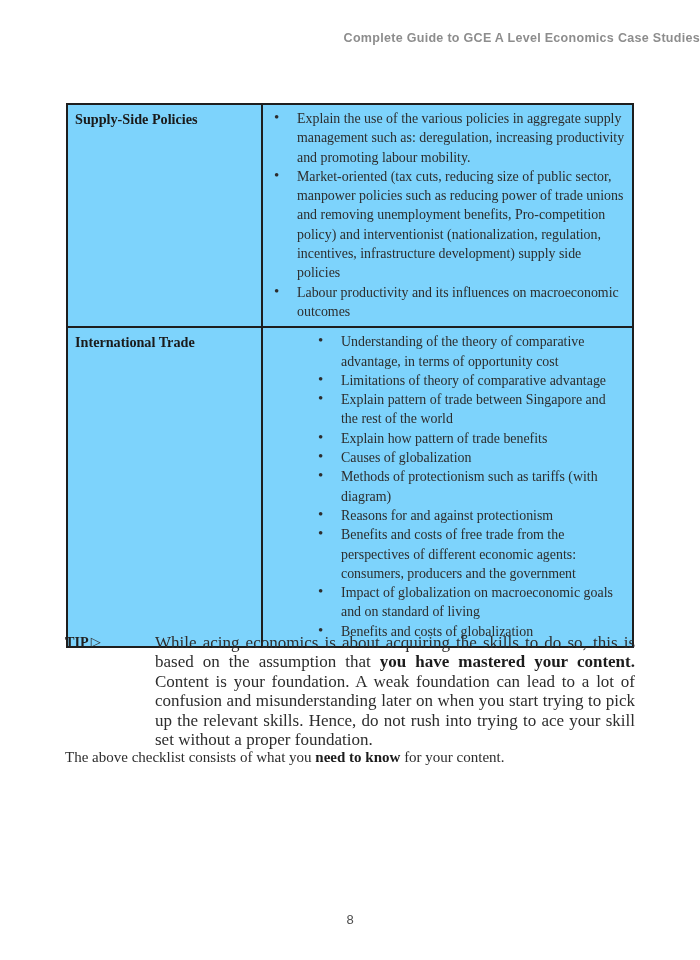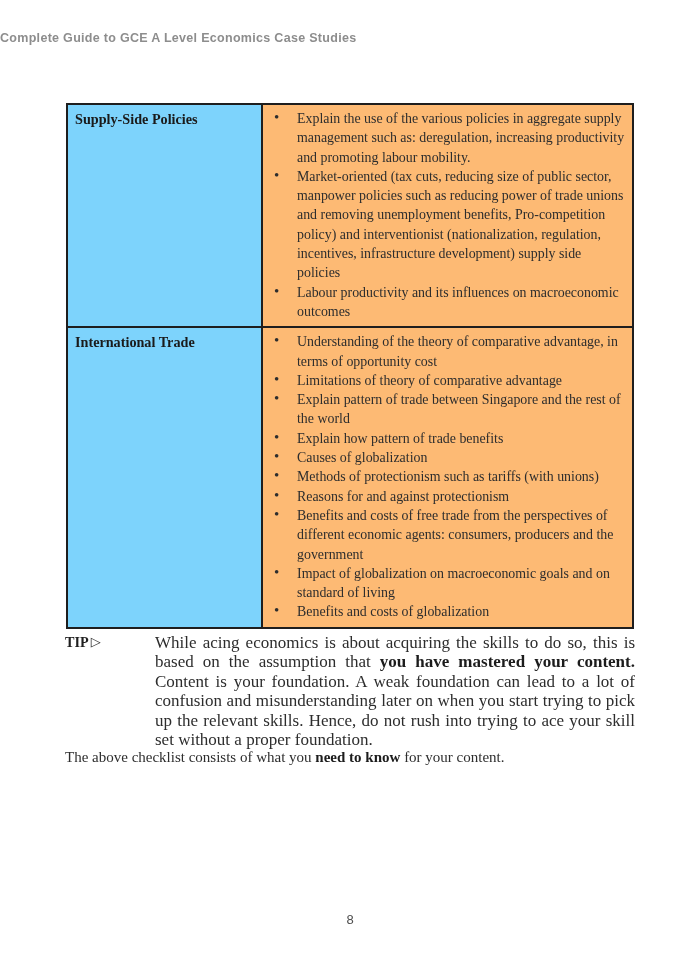--- a/index.html
+++ b/index.html
@@ -7,21 +7,21 @@
     width:700px; height:960px;
     background:#ffffff;
     font-family:"Liberation Serif", serif;
     color:#2d2d2d;
     position:relative;
     overflow:hidden;
   }
 
   .page-header {
     position:absolute; top:31px; left:0; width:700px;
-    text-align:left;
+    text-align:right;
     font-family:"Liberation Sans", sans-serif;
     font-weight:bold;
     font-size:12.5px;
     letter-spacing:0.3px;
     color:#8d8d8d;
   }
 
   table.content-table {
     position:absolute; left:66px; top:103px;
     width:568px;
@@ -35,25 +35,25 @@
   td.row-label-cell {
     width:180px;
     background:#7dd3fc;
     font-weight:bold;
     font-size:14.2px;
     color:#1a1a1a;
     padding:5px 6px 5px 7px;
     line-height:18px;
   }
   td.row-bullets-cell {
-    background:#fdba74;
+    background:#7dd3fc;
     padding:4px 6px 5px 0;
   }
   td.row-bullets-cell.first-row { height:198px; }
-  td.row-bullets-cell.second-row { height:284px; }
+  td.row-bullets-cell.second-row { height:284px;padding-left:44px; }
 
   ul.bullet-list { margin:0; padding:0; list-style:none; }
   ul.bullet-list li {
     position:relative;
     padding-left:34px;
     font-size:13.9px;
     line-height:19.3px;
     color:#2d2d2d;
   }
   ul.bullet-list li::before {
@@ -127,21 +127,21 @@
       </tr>
       <tr>
         <td class="row-label-cell">International Trade</td>
         <td class="row-bullets-cell second-row">
           <ul class="bullet-list">
             <li>Understanding of the theory of comparative advantage, in terms of opportunity cost</li>
             <li>Limitations of theory of comparative advantage</li>
             <li>Explain pattern of trade between Singapore and the rest of the world</li>
             <li>Explain how pattern of trade benefits</li>
             <li>Causes of globalization</li>
-            <li>Methods of protectionism such as tariffs (with unions)</li>
+            <li>Methods of protectionism such as tariffs (with diagram)</li>
             <li>Reasons for and against protectionism</li>
             <li>Benefits and costs of free trade from the perspectives of different economic agents: consumers, producers and the government</li>
             <li>Impact of globalization on macroeconomic goals and on standard of living</li>
             <li>Benefits and costs of globalization</li>
           </ul>
         </td>
       </tr>
     </tbody>
 </table>
 

